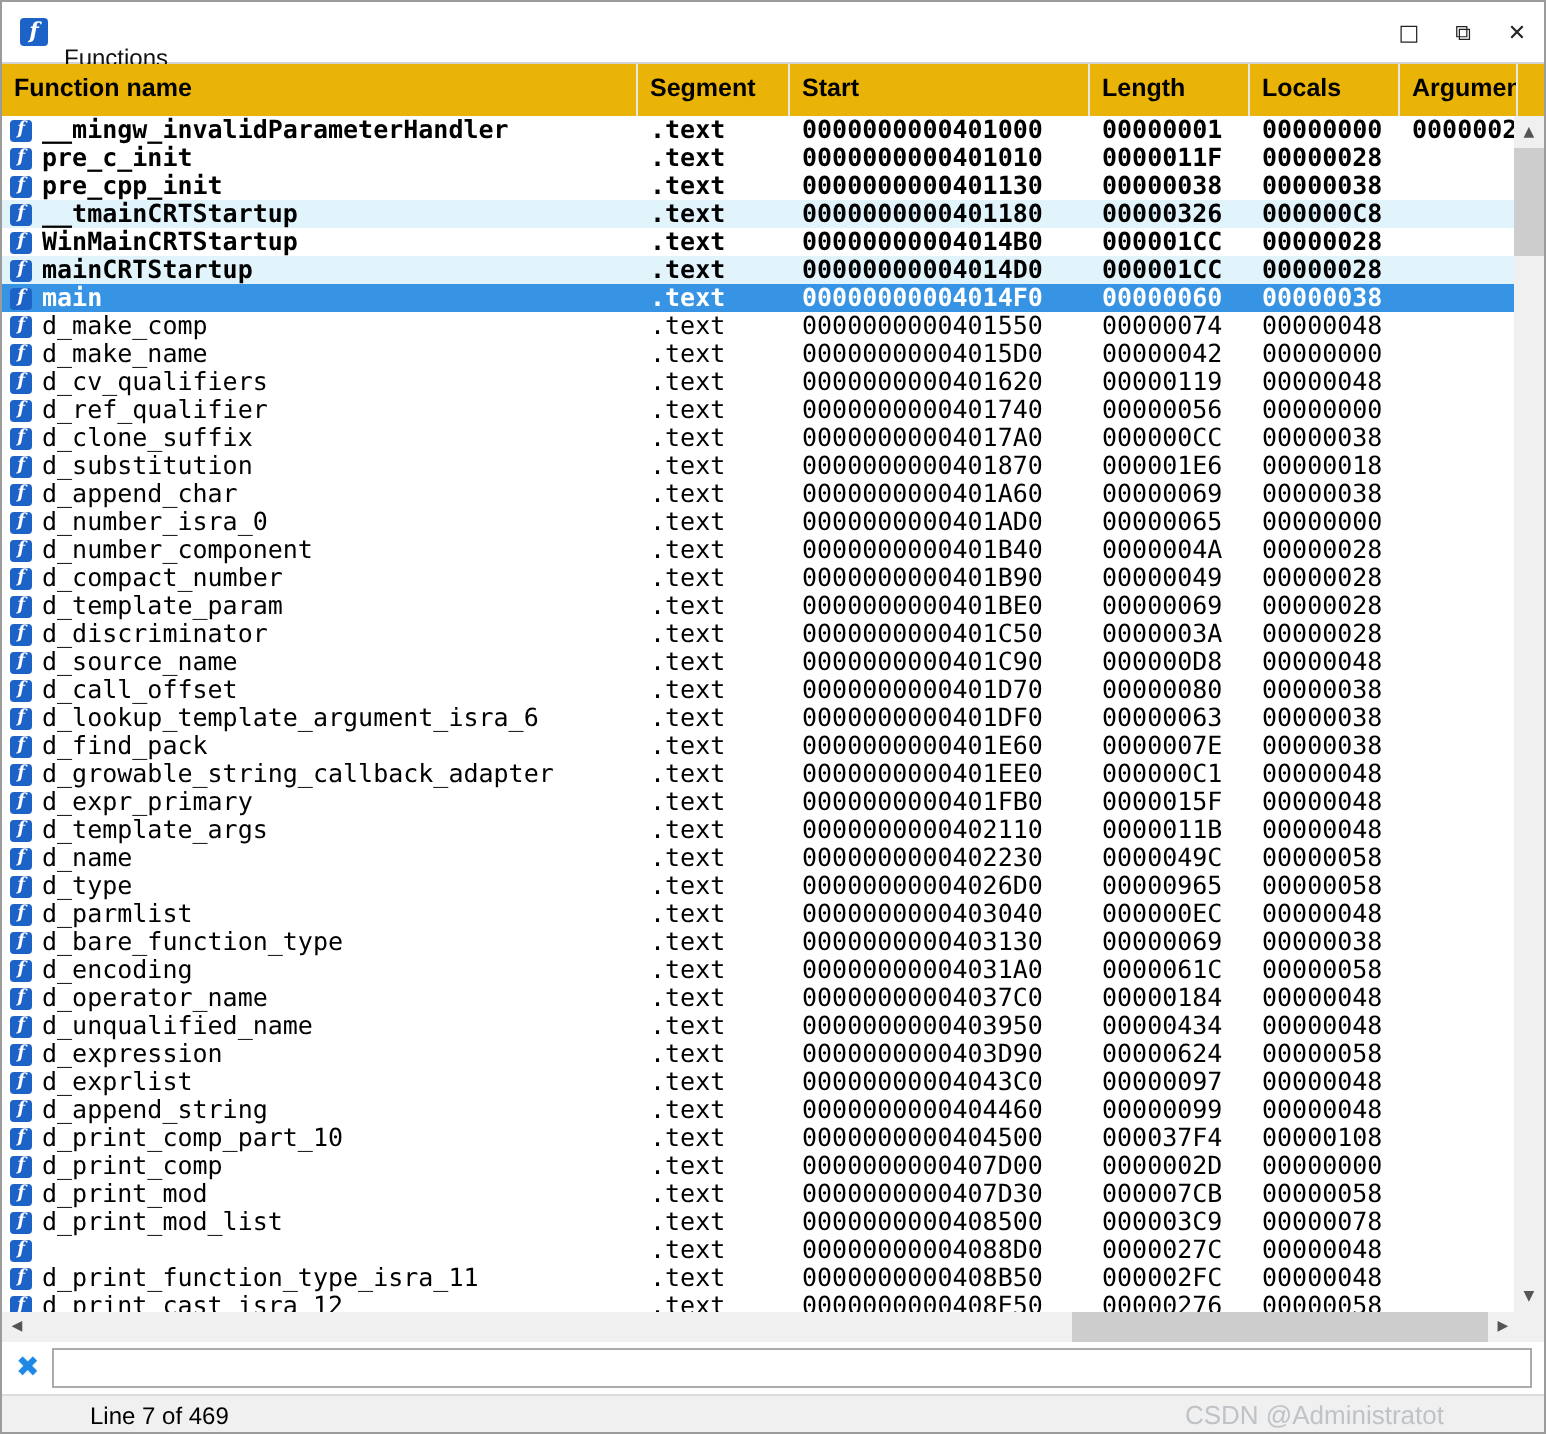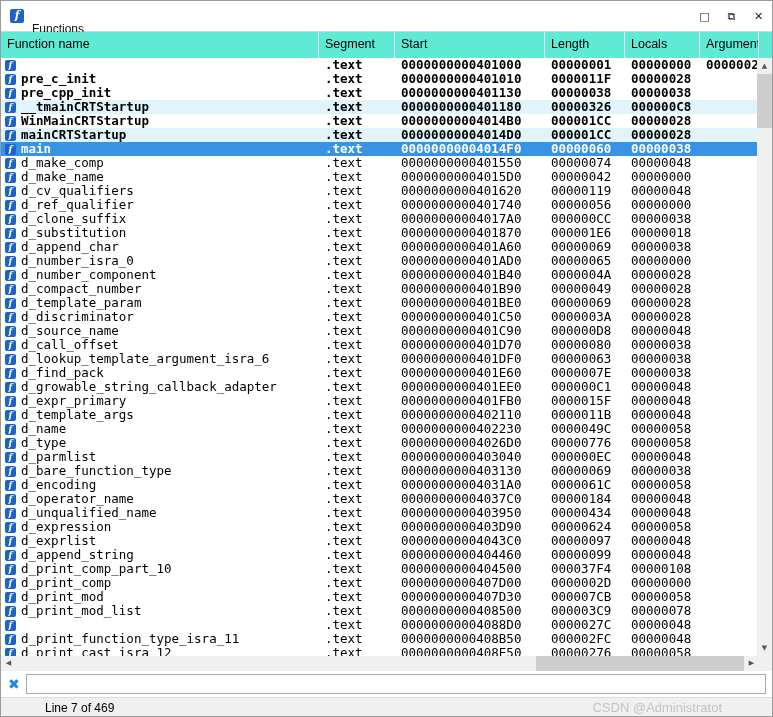--- a/index.html
+++ b/index.html
@@ -12,22 +12,22 @@
   .titlebar { position:absolute; top:0; left:0; right:0; height:30px;
               border-bottom:1px solid #d4d4d4; display:flex; align-items:center; background:#fff; }
   .ticon { margin-left:9px; width:14px; height:14px; background:#1d62c6; color:#fff; border-radius:2px;
            font:italic bold 11px "DejaVu Serif", serif; text-align:center; line-height:13px; }
   .ttitle { margin-left:8px; font-size:12px; color:#111;margin-top:25px; }
   .winbtns { margin-left:auto; display:flex; height:30px; }
   .winbtn { width:27px; height:30px; display:flex; align-items:center; justify-content:center;
             font-size:11px; color:#222; font-family:"DejaVu Sans", sans-serif; cursor:default; }
 
   
-  .colhead { position:absolute; top:31px; left:0; right:0; height:26px; background:#5eead4;
-             border-bottom:1px solid #dedede; display:flex; font-size:12.5px; color:#000; }
+  .colhead { position:absolute; top:31px; left:0; right:0; height:26px; background:#eab308;
+             border-bottom:1px solid #dedede; display:flex; font-size:12.5px; color:#000;font-weight:bold; }
   .hcell { box-sizing:border-box; padding-left:6px; line-height:25px; border-right:1px solid #e6e6e6;
            overflow:hidden; white-space:nowrap; }
   .hfill { flex:1; border-right:none; }
   .w-name { width:318px; } .w-seg { width:76px; } .w-start { width:150px; }
   .w-len { width:80px; } .w-loc { width:75px; } .w-arg { width:59px; }
 
   
   .list { position:absolute; top:57px; left:0; width:758px; height:598px; overflow:hidden;
           background:#fff; font-family:"DejaVu Sans Mono", monospace; font-size:12.5px; color:#000; }
   .row { display:flex; height:14px; line-height:14px; white-space:nowrap; }
@@ -89,20 +89,21 @@
     <span class="hcell w-len">Length</span>
     <span class="hcell w-loc">Locals</span>
     <span class="hcell w-arg">Arguments</span>
     <span class="hcell hfill"></span>
   </div>
 
   <div class="list">
       <div class="row bold">
         <span class="cell name w-name">
           <span class="ficon">f</span>
+          <span class="nm">__mingw_invalidParameterHandler</span>
         </span>
         <span class="cell w-seg">.text</span>
         <span class="cell w-start">0000000000401000</span>
         <span class="cell w-len">00000001</span>
         <span class="cell w-loc">00000000</span>
         <span class="cell w-arg">00000028</span>
       </div>
       <div class="row bold">
         <span class="cell name w-name">
           <span class="ficon">f</span>
@@ -389,21 +390,21 @@
         <span class="cell w-loc">00000058</span>
         <span class="cell w-arg"></span>
       </div>
       <div class="row">
         <span class="cell name w-name">
           <span class="ficon">f</span>
           <span class="nm">d_type</span>
         </span>
         <span class="cell w-seg">.text</span>
         <span class="cell w-start">00000000004026D0</span>
-        <span class="cell w-len">00000776</span>
+        <span class="cell w-len">00000965</span>
         <span class="cell w-loc">00000058</span>
         <span class="cell w-arg"></span>
       </div>
       <div class="row">
         <span class="cell name w-name">
           <span class="ficon">f</span>
           <span class="nm">d_parmlist</span>
         </span>
         <span class="cell w-seg">.text</span>
         <span class="cell w-start">0000000000403040</span>

